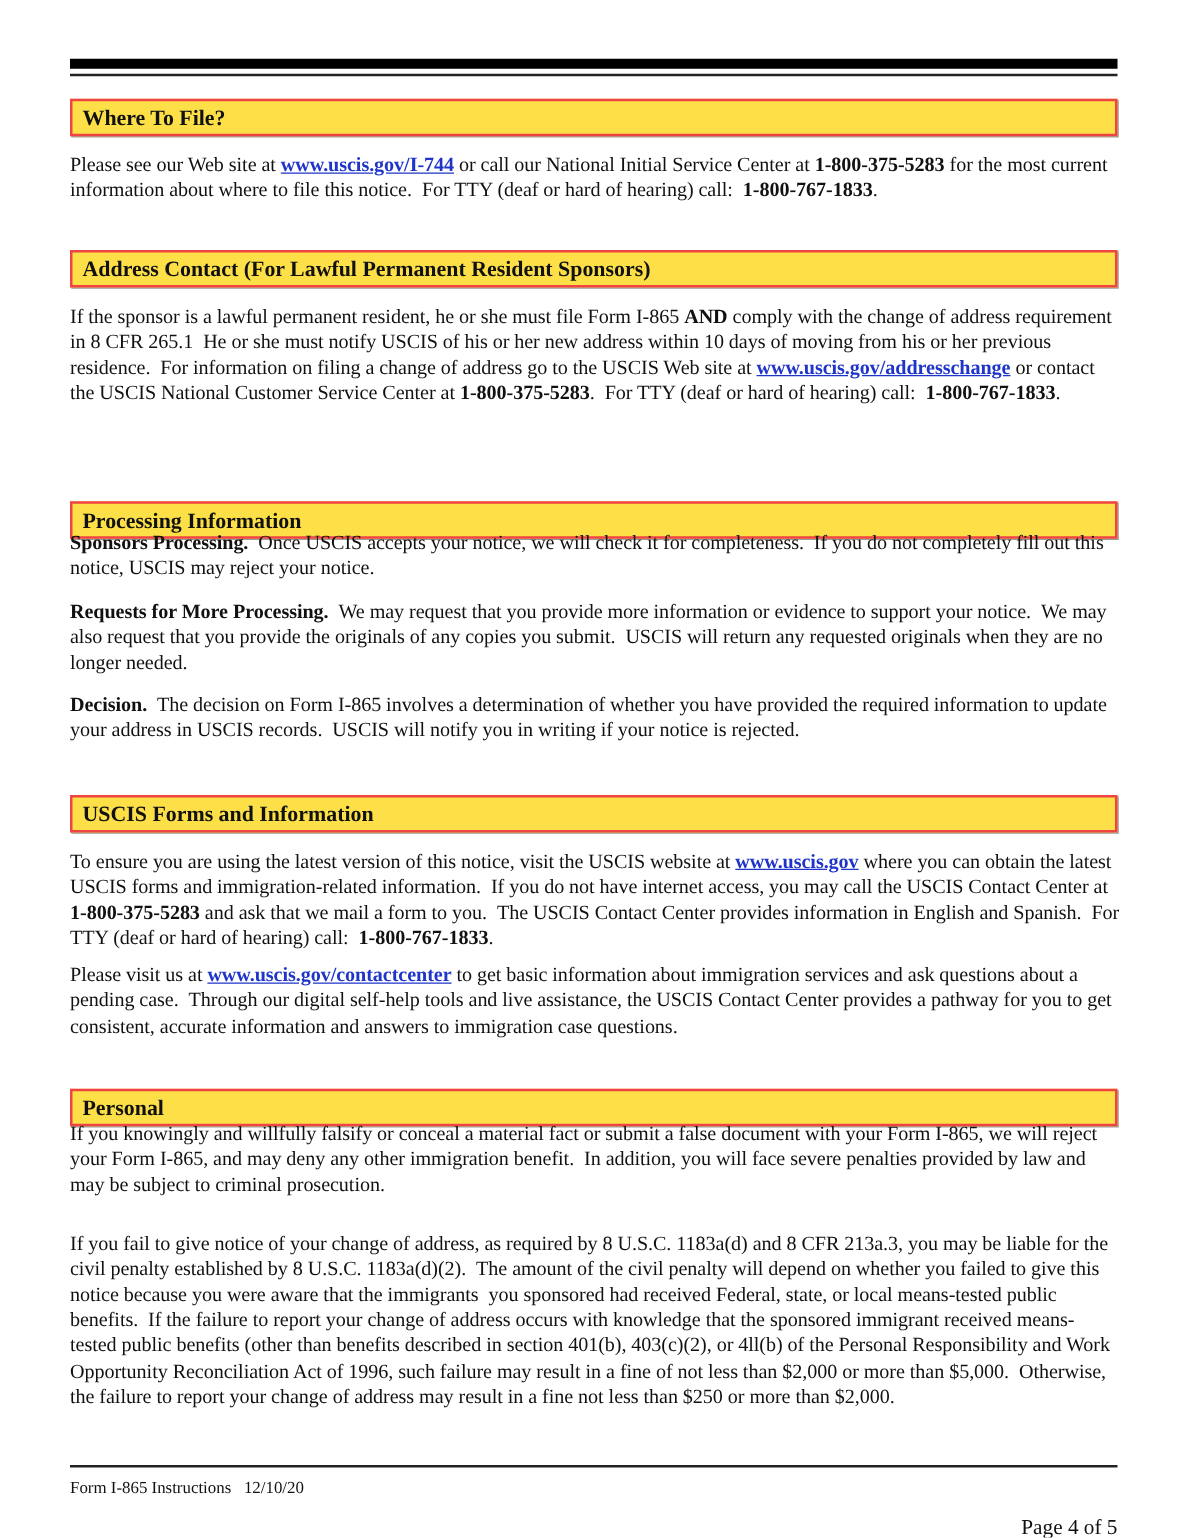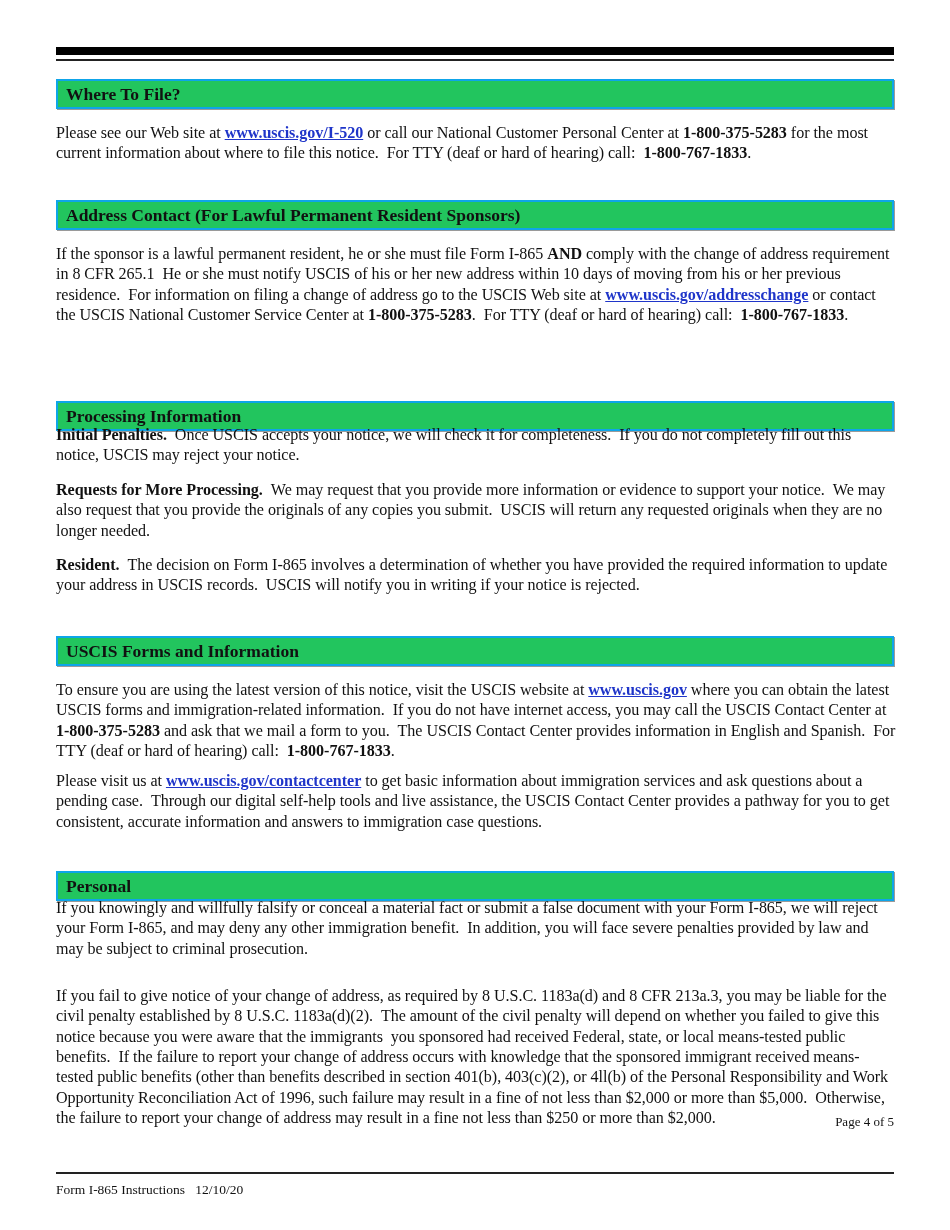--- a/index.html
+++ b/index.html
@@ -5,61 +5,61 @@
   html, body { margin: 0; padding: 0; background: #ffffff; }
   body {
     width: 950px; height: 1230px; position: relative; overflow: hidden;
     font-family: "Liberation Serif", "DejaVu Serif", serif;
     color: #111111;
   }
   .rule-thick { position: absolute; left: 56px; width: 838px; top: 47px; height: 8px; background: #000; }
   .rule-thin  { position: absolute; left: 56px; width: 838px; top: 59px; height: 2px; background: #222; }
   .section-header {
     position: absolute; left: 56px; width: 834px; height: 26px;
-    border: 2px solid #0ea5e9;
-    background: #22c55e;
+    border: 2px solid #ef4444;
+    background: #fde047;
     box-shadow: 1px 1px 0 #9a9a9a;
   }
   .section-header span {
     position: absolute; left: 8px; top: 2px;
     font-weight: bold; font-size: 17.5px; line-height: 22px; color: #111;
   }
   .para {
     position: absolute; left: 56px; width: 840px;
     font-size: 16.1px; line-height: 20.35px; margin: 0;
     letter-spacing: -0.05px;
   }
   .para b { font-weight: bold; }
   a.link { color: #1f35c9; font-weight: bold; text-decoration: underline; }
   .footer-rule { position: absolute; left: 56px; width: 838px; top: 1172px; height: 2px; background: #222; }
   .footer-left { position: absolute; left: 56px; top: 1182px; font-size: 13.5px; line-height: 16px; white-space: pre; }
-  .footer-right { position: absolute; right: 56px; top: 1114px; font-size: 13px; line-height: 16px; }
+  .footer-right { position: absolute; right: 56px; top: 1214px; font-size: 17px; line-height: 16px; }
 </style>
 </head>
 <body>
 
 <div class="rule-thick"></div>
 <div class="rule-thin"></div>
 
 <div class="section-header" style="top:79px">
   <span>Where To File?</span>
 </div>
-<p class="para" style="top:123px"><span>Please see our Web site at </span><a class="link" href="#">www.uscis.gov/I-520</a><span> or call our National Customer Personal Center at </span><b>1-800-375-5283</b><span> for the most current information about where to file this notice. &nbsp;For TTY (deaf or hard of hearing) call: &nbsp;</span><b>1-800-767-1833</b><span>.</span></p>
+<p class="para" style="top:123px"><span>Please see our Web site at </span><a class="link" href="#">www.uscis.gov/I-744</a><span> or call our National Initial Service Center at </span><b>1-800-375-5283</b><span> for the most current information about where to file this notice. &nbsp;For TTY (deaf or hard of hearing) call: &nbsp;</span><b>1-800-767-1833</b><span>.</span></p>
 
 <div class="section-header" style="top:200px">
   <span>Address Contact (For Lawful Permanent Resident Sponsors)</span>
 </div>
 <p class="para" style="top:244px"><span>If the sponsor is a lawful permanent resident, he or she must file Form I-865 </span><b>AND</b><span> comply with the change of address requirement in 8 CFR 265.1 &nbsp;He or she must notify USCIS of his or her new address within 10 days of moving from his or her previous residence. &nbsp;For information on filing a change of address go to the USCIS Web site at </span><a class="link" href="#">www.uscis.gov/addresschange</a><span> or contact the USCIS National Customer Service Center at </span><b>1-800-375-5283</b><span>. &nbsp;For TTY (deaf or hard of hearing) call: &nbsp;</span><b>1-800-767-1833</b><span>.</span></p>
 
 <div class="section-header" style="top:401px">
   <span>Processing Information</span>
 </div>
-<p class="para" style="top:425px"><b>Initial Penalties.</b><span> &nbsp;Once USCIS accepts your notice, we will check it for completeness. &nbsp;If you do not completely fill out this notice, USCIS may reject your notice.</span></p>
+<p class="para" style="top:425px"><b>Sponsors Processing.</b><span> &nbsp;Once USCIS accepts your notice, we will check it for completeness. &nbsp;If you do not completely fill out this notice, USCIS may reject your notice.</span></p>
 <p class="para" style="top:480px"><b>Requests for More Processing.</b><span> &nbsp;We may request that you provide more information or evidence to support your notice. &nbsp;We may also request that you provide the originals of any copies you submit. &nbsp;USCIS will return any requested originals when they are no longer needed.</span></p>
-<p class="para" style="top:555px"><b>Resident.</b><span> &nbsp;The decision on Form I-865 involves a determination of whether you have provided the required information to update your address in USCIS records. &nbsp;USCIS will notify you in writing if your notice is rejected.</span></p>
+<p class="para" style="top:555px"><b>Decision.</b><span> &nbsp;The decision on Form I-865 involves a determination of whether you have provided the required information to update your address in USCIS records. &nbsp;USCIS will notify you in writing if your notice is rejected.</span></p>
 
 <div class="section-header" style="top:636px">
   <span>USCIS Forms and Information</span>
 </div>
 <p class="para" style="top:680px"><span>To ensure you are using the latest version of this notice, visit the USCIS website at </span><a class="link" href="#">www.uscis.gov</a><span> where you can obtain the latest USCIS forms and immigration-related information. &nbsp;If you do not have internet access, you may call the USCIS Contact Center at </span><b>1-800-375-5283</b><span> and ask that we mail a form to you. &nbsp;The USCIS Contact Center provides information in English and Spanish. &nbsp;For TTY (deaf or hard of hearing) call: &nbsp;</span><b>1-800-767-1833</b><span>.</span></p>
 <p class="para" style="top:771px"><span>Please visit us at </span><a class="link" href="#">www.uscis.gov/contactcenter</a><span> to get basic information about immigration services and ask questions about a pending case. &nbsp;Through our digital self-help tools and live assistance, the USCIS Contact Center provides a pathway for you to get consistent, accurate information and answers to immigration case questions.</span></p>
 
 <div class="section-header" style="top:871px">
   <span>Personal</span>
 </div>

